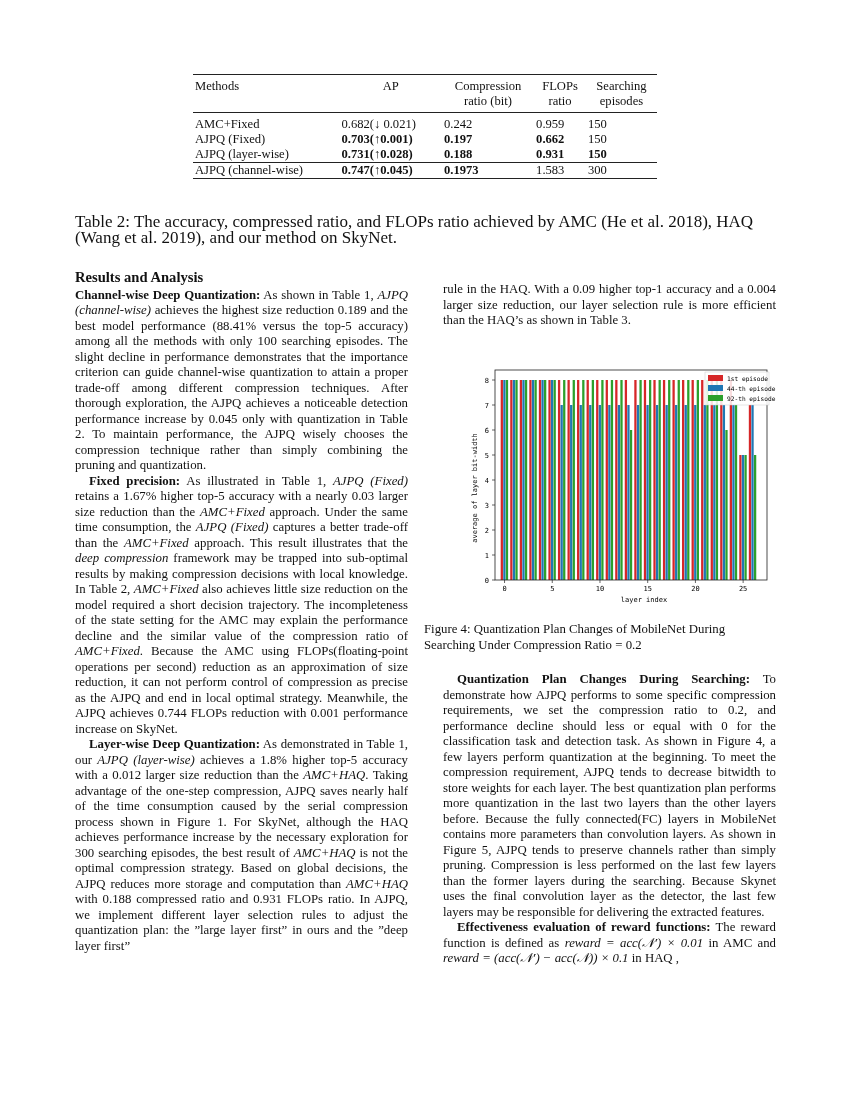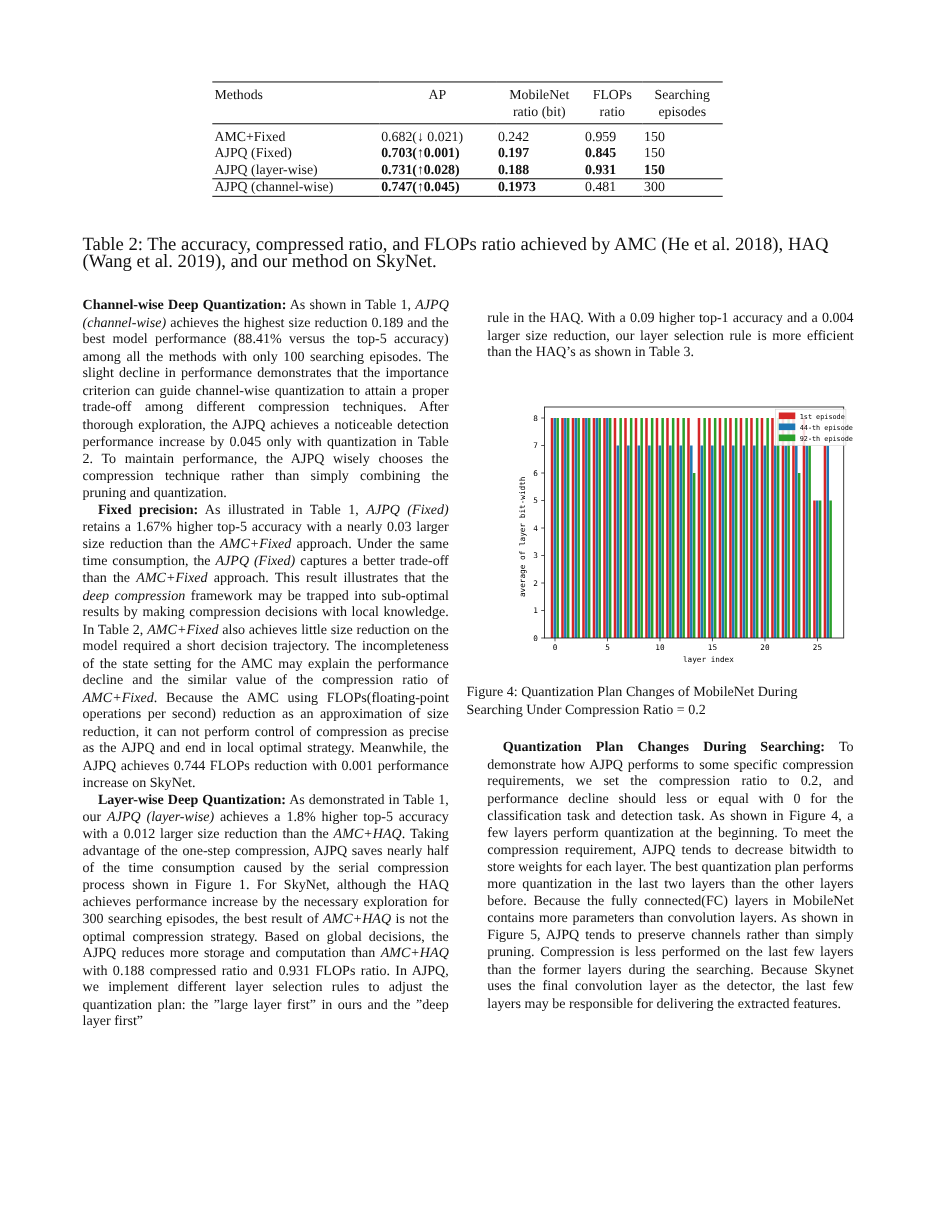--- a/index.html
+++ b/index.html
@@ -26,60 +26,61 @@
   .math{font-style:italic;}
 </style>
 </head>
 <body>
 
 <table class="tbl">
   <thead>
     <tr>
       <th class="l"><span>Methods</span></th>
       <th class="c"><span>AP</span></th>
-      <th class="c"><span>MobileNet</span><br><span>ratio (bit)</span></th>
+      <th class="c"><span>Compression</span><br><span>ratio (bit)</span></th>
       <th class="c"><span>FLOPs</span><br><span>ratio</span></th>
       <th class="c"><span>Searching</span><br><span>episodes</span></th>
     </tr>
   </thead>
   <tbody>
     <tr>
       <td class="l" style="padding-top:4px">AMC+Fixed</td>
       <td class="c" style="padding-top:4px">0.682(↓ 0.021)</td>
       <td class="c" style="padding-top:4px">0.242</td>
       <td class="c" style="padding-top:4px">0.959</td>
       <td class="c" style="padding-top:4px">150</td>
     </tr>
     <tr>
       <td class="l">AJPQ (Fixed)</td>
       <td class="c b">0.703(↑0.001)</td>
       <td class="c b">0.197</td>
-      <td class="c b">0.845</td>
+      <td class="c b">0.662</td>
       <td class="c">150</td>
     </tr>
     <tr>
       <td class="l">AJPQ (layer-wise)</td>
       <td class="c b">0.731(↑0.028)</td>
       <td class="c b">0.188</td>
       <td class="c b">0.931</td>
       <td class="c b">150</td>
     </tr>
     <tr class="sep last">
       <td class="l">AJPQ (channel-wise)</td>
       <td class="c b">0.747(↑0.045)</td>
       <td class="c b">0.1973</td>
-      <td class="c">0.481</td>
+      <td class="c">1.583</td>
       <td class="c">300</td>
     </tr>
   </tbody>
 </table>
 
 <div class="caption">Table 2: The accuracy, compressed ratio, and FLOPs ratio achieved by AMC (He et al. 2018), HAQ (Wang et al. 2019), and our method on SkyNet.</div>
 
 <div class="col colL">
+  <h3>Results and Analysis</h3>
   <p><b>Channel-wise Deep Quantization:</b><span> As shown in Table 1, </span><i>AJPQ (channel-wise)</i><span> achieves the highest size reduction 0.189 and the best model performance (88.41% versus the top-5 accuracy) among all the methods with only 100 searching episodes. The slight decline in performance demonstrates that the importance criterion can guide channel-wise quantization to attain a proper trade-off among different compression techniques. After thorough exploration, the AJPQ achieves a noticeable detection performance increase by 0.045 only with quantization in Table 2. To maintain performance, the AJPQ wisely chooses the compression technique rather than simply combining the pruning and quantization.</span></p>
   <p class="ind"><b>Fixed precision:</b><span> As illustrated in Table 1, </span><i>AJPQ (Fixed)</i><span> retains a 1.67% higher top-5 accuracy with a nearly 0.03 larger size reduction than the </span><i>AMC+Fixed</i><span> approach. Under the same time consumption, the </span><i>AJPQ (Fixed)</i><span> captures a better trade-off than the </span><i>AMC+Fixed</i><span> approach. This result illustrates that the </span><i>deep compression</i><span> framework may be trapped into sub-optimal results by making compression decisions with local knowledge. In Table 2, </span><i>AMC+Fixed</i><span> also achieves little size reduction on the model required a short decision trajectory. The incompleteness of the state setting for the AMC may explain the performance decline and the similar value of the compression ratio of </span><i>AMC+Fixed</i><span>. Because the AMC using FLOPs(floating-point operations per second) reduction as an approximation of size reduction, it can not perform control of compression as precise as the AJPQ and end in local optimal strategy. Meanwhile, the AJPQ achieves 0.744 FLOPs reduction with 0.001 performance increase on SkyNet.</span></p>
   <p class="ind"><b>Layer-wise Deep Quantization:</b><span> As demonstrated in Table 1, our </span><i>AJPQ (layer-wise)</i><span> achieves a 1.8% higher top-5 accuracy with a 0.012 larger size reduction than the </span><i>AMC+HAQ</i><span>. Taking advantage of the one-step compression, AJPQ saves nearly half of the time consumption caused by the serial compression process shown in Figure 1. For SkyNet, although the HAQ achieves performance increase by the necessary exploration for 300 searching episodes, the best result of </span><i>AMC+HAQ</i><span> is not the optimal compression strategy. Based on global decisions, the AJPQ reduces more storage and computation than </span><i>AMC+HAQ</i><span> with 0.188 compressed ratio and 0.931 FLOPs ratio. In AJPQ, we implement different layer selection rules to adjust the quantization plan: the ”large layer first” in ours and the ”deep layer first”</span></p>
 </div>
 
 <div class="col colR">
   <p>rule in the HAQ. With a 0.09 higher top-1 accuracy and a 0.004 larger size reduction, our layer selection rule is more efficient than the HAQ’s as shown in Table 3.</p>
 </div>
 
 <svg class="chart" id="chart" viewBox="0 0 320 250" xmlns="http://www.w3.org/2000/svg">
@@ -207,13 +208,14 @@
       <text x="262" y="39" font-size="6.2" font-family="DejaVu Sans Mono, monospace">92-th episode</text>
     </g>
   <text id="xlabel" x="179" y="240" font-family="DejaVu Sans Mono, monospace" font-size="7" text-anchor="middle">layer index</text>
   <text id="ylabel" x="0" y="0" font-family="DejaVu Sans Mono, monospace" font-size="7" text-anchor="middle" transform="translate(12,126) rotate(-90)">average of layer bit-width</text>
 </svg>
 
 <div class="fig-cap">Figure 4: Quantization Plan Changes of MobileNet During Searching Under Compression Ratio = 0.2</div>
 
 <div class="col colR2">
   <p class="ind"><b>Quantization Plan Changes During Searching:</b><span> To demonstrate how AJPQ performs to some specific compression requirements, we set the compression ratio to 0.2, and performance decline should less or equal with 0 for the classification task and detection task. As shown in Figure 4, a few layers perform quantization at the beginning. To meet the compression requirement, AJPQ tends to decrease bitwidth to store weights for each layer. The best quantization plan performs more quantization in the last two layers than the other layers before. Because the fully connected(FC) layers in MobileNet contains more parameters than convolution layers. As shown in Figure 5, AJPQ tends to preserve channels rather than simply pruning. Compression is less performed on the last few layers than the former layers during the searching. Because Skynet uses the final convolution layer as the detector, the last few layers may be responsible for delivering the extracted features.</span></p>
+  <p class="ind"><b>Effectiveness evaluation of reward functions:</b><span> The reward function is defined as </span><span class="math">reward = acc(𝒩′) × 0.01</span><span> in AMC and </span><span class="math">reward = (acc(𝒩′) − acc(𝒩)) × 0.1</span><span> in HAQ ,</span></p>
 </div>
 
 </body></html>

